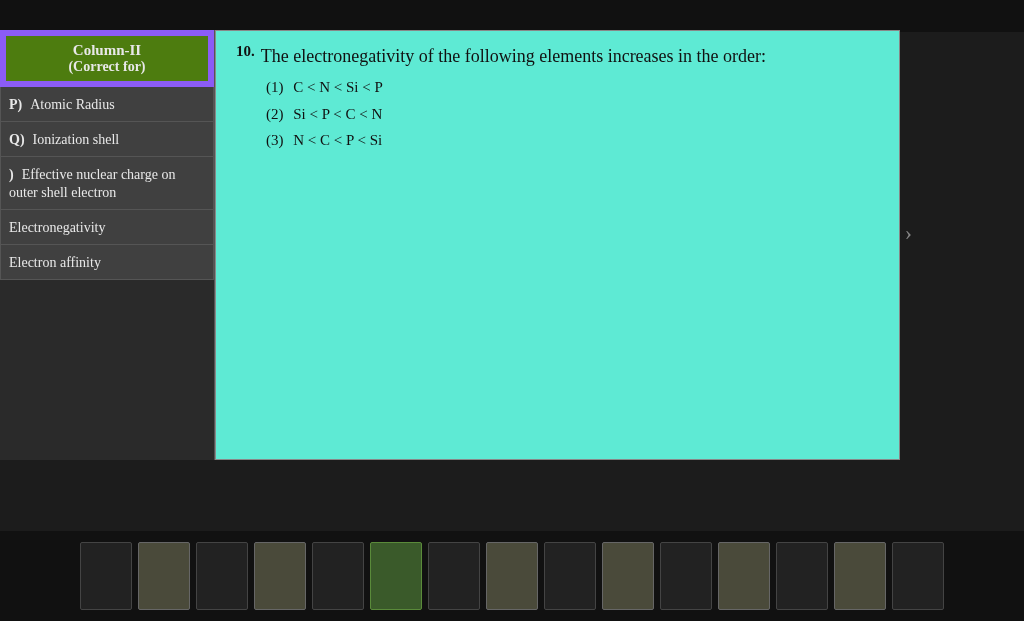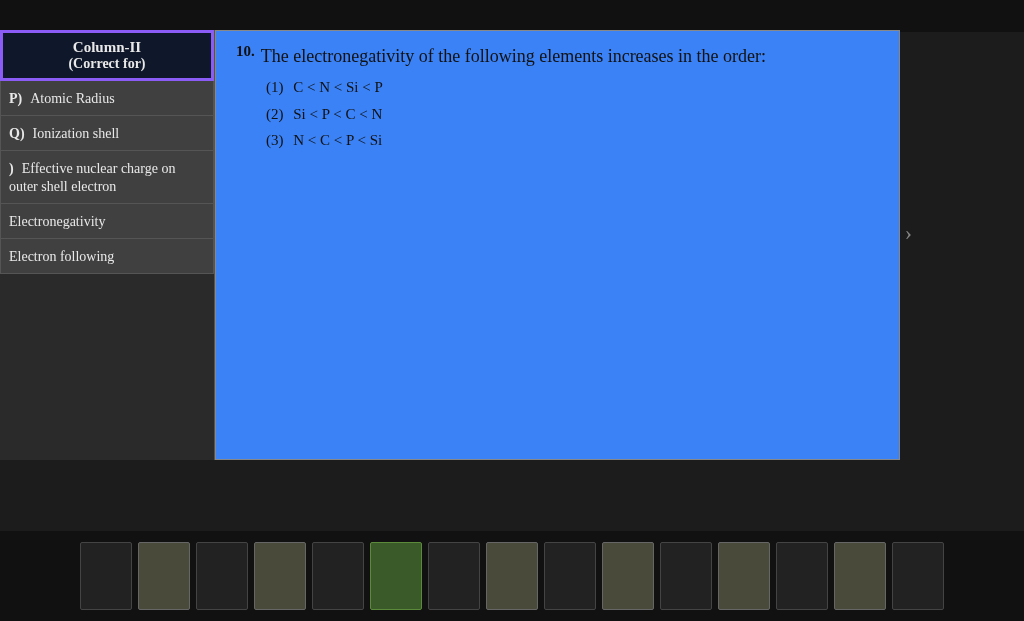--- a/index.html
+++ b/index.html
@@ -32,22 +32,22 @@
     }
 
     .left-panel {
       width: 215px;
       min-width: 215px;
       background: #2a2a2a;
       border-right: 1px solid #555;
     }
 
     .left-panel-header {
-      background: #0f172a;
-      border: 3px solid #8b5cf6;
+      background: #4d7c0f;
+      border: 6px solid #8b5cf6;
       text-align: center;
       padding: 6px 4px;
     }
 
     .left-panel-header .col-title {
       font-size: 15px;
       font-weight: bold;
       color: #e8e8e8;
       display: block;
     }
@@ -73,21 +73,21 @@
       margin-right: 4px;
     }
 
     .table-row .row-text {
       color: #e8e8e8;
       font-size: 14px;
     }
 
     .right-panel {
       flex: 1;
-      background: #3b82f6;
+      background: #5eead4;
       padding: 12px 20px;
       border: 1px solid #888;
     }
 
     .question-block {
       margin-bottom: 10px;
     }
 
     .question-header {
       display: flex;
@@ -208,21 +208,21 @@
     <div class="table-row">
       <span class="row-prefix">)</span>
       <span class="row-text">Effective nuclear charge on outer shell electron</span>
     </div>
 
     <div class="table-row">
       <span class="row-text">Electronegativity</span>
     </div>
 
     <div class="table-row">
-      <span class="row-text">Electron following</span>
+      <span class="row-text">Electron affinity</span>
     </div>
   </div>
 
   <div class="right-panel">
     <div class="question-block">
       <div class="question-header">
         <span class="question-number">10.</span>
         <span class="question-text">The electronegativity of the following elements increases in the order:</span>
       </div>
       <ul class="options-list">

